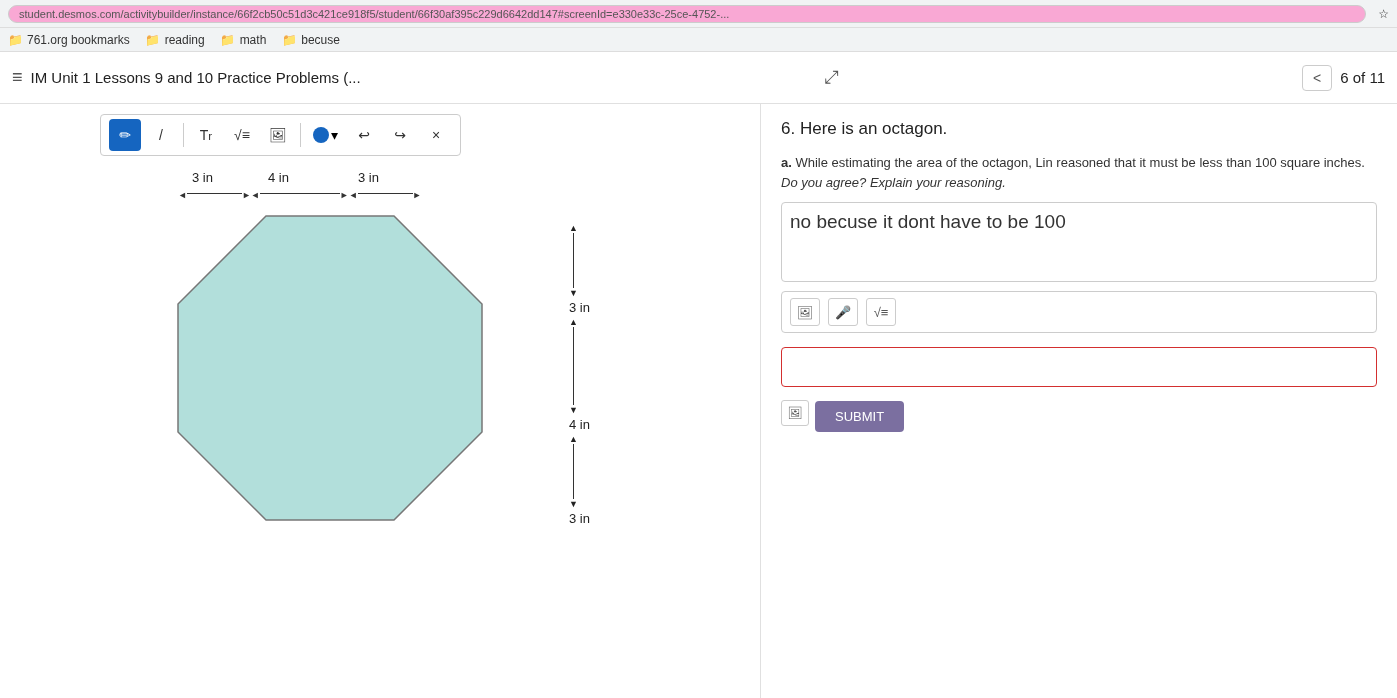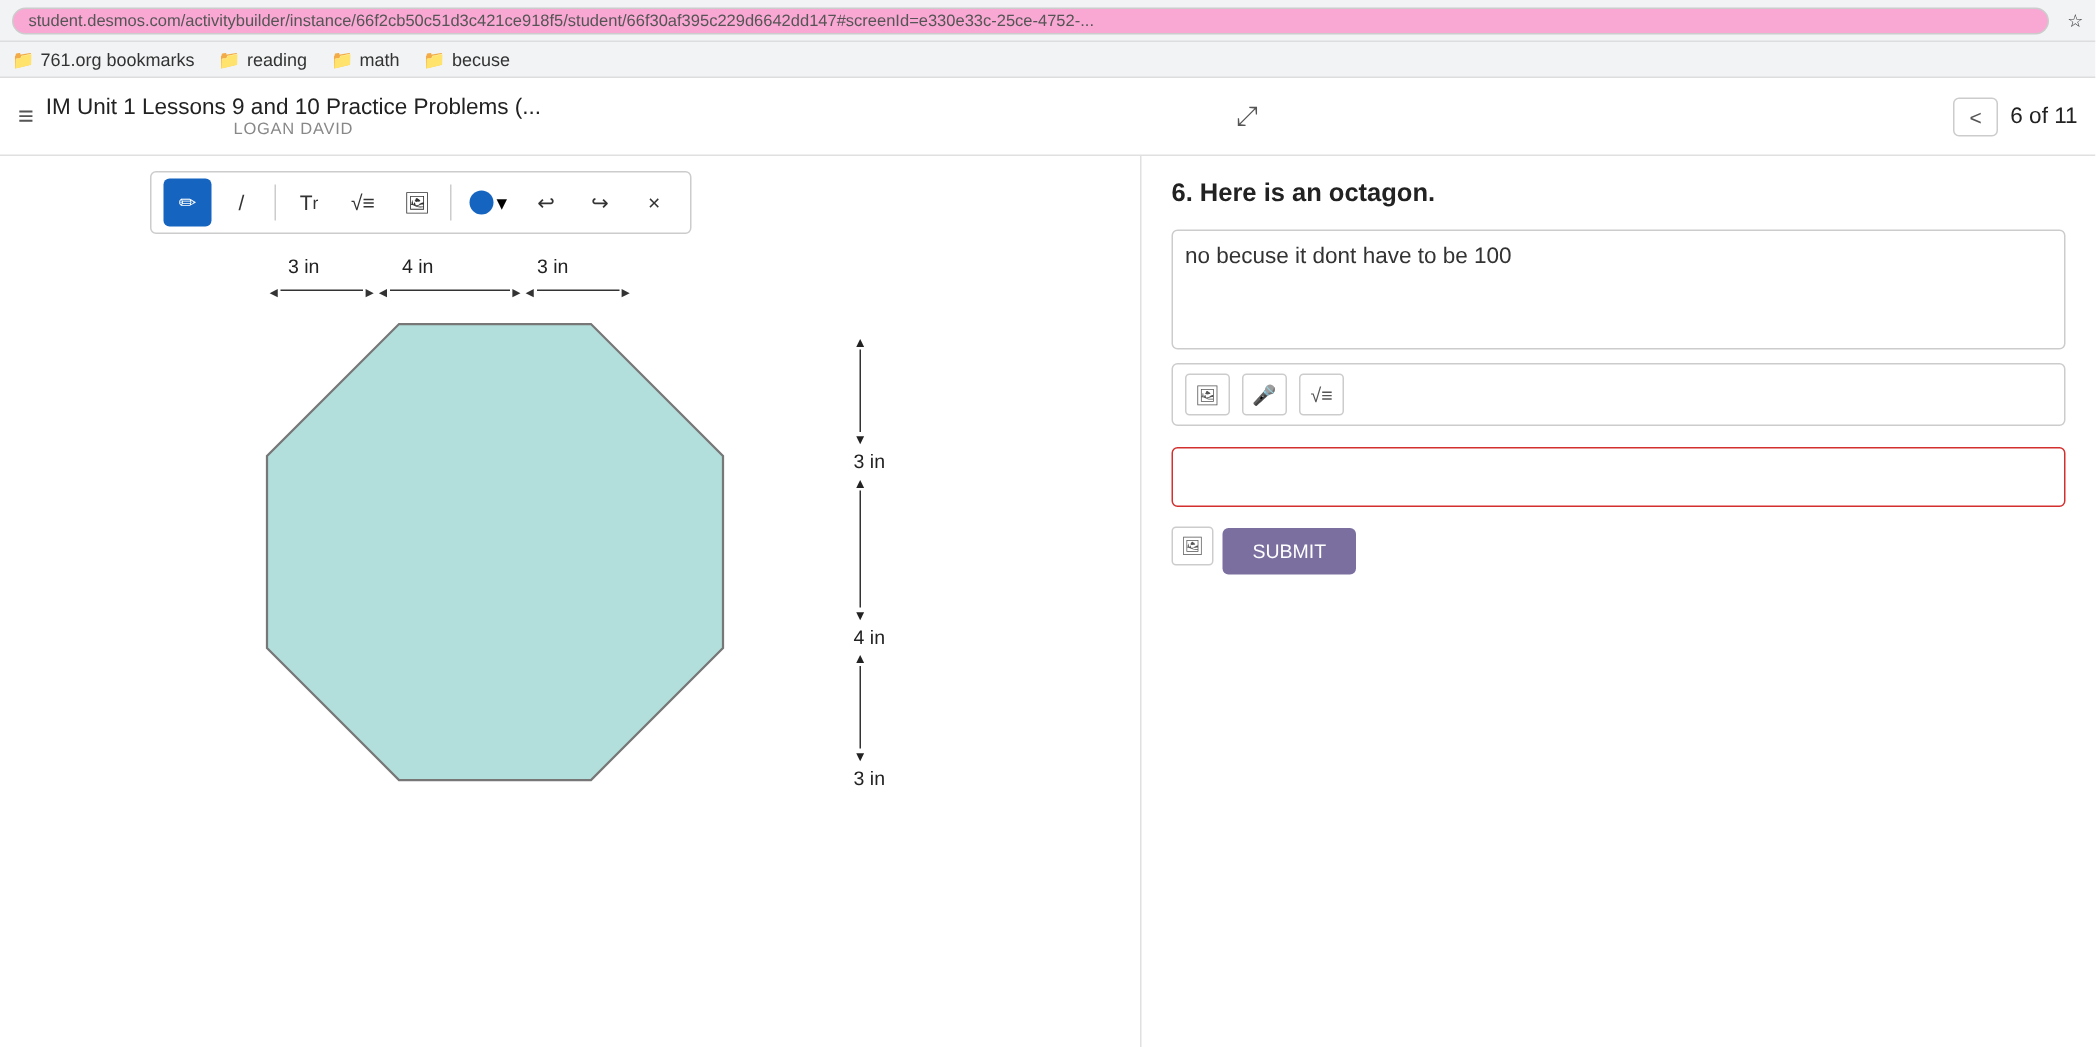--- a/index.html
+++ b/index.html
@@ -198,42 +198,42 @@
 
     
     .right-panel {
       flex: 1;
       padding: 15px 20px;
       border-left: 1px solid #e0e0e0;
       overflow-y: auto;
     }
     .question-title {
       font-size: 17px;
-      font-weight: 700;
+      font-weight: 400;
       color: #222;
       margin-bottom: 14px;
     }
     .question-part {
       font-size: 13px;
       color: #333;
       margin-bottom: 10px;
       line-height: 1.5;
     }
     .question-part em {
       font-style: italic;
     }
     .question-part strong {
       font-weight: bold;
     }
     .answer-textarea {
       width: 100%;
       border: 1px solid #ccc;
       border-radius: 4px;
       padding: 8px;
-      font-size: 15px;
+      font-size: 19px;
       color: #333;
       resize: none;
       height: 80px;
       font-family: Arial, sans-serif;
     }
     .answer-tools {
       display: flex;
       align-items: center;
       gap: 8px;
       margin-top: 6px;
@@ -349,21 +349,20 @@
     <span class="folder-icon">📁</span>
     <span>becuse</span>
   </span>
 </div>
 
 <div class="app-header">
   <div class="app-header-left">
     <span class="menu-icon">≡</span>
     <div class="header-title-block">
       <span class="header-title">IM Unit 1 Lessons 9 and 10 Practice Problems (...</span>
-      <span class="header-subtitle">LOGAN DAVID</span>
     </div>
   </div>
   <div class="header-center">
     <span class="expand-icon">⤢</span>
   </div>
   <div class="header-right">
     <button class="nav-btn">&lt;</button>
     <span class="page-counter">6 of 11</span>
   </div>
 </div>
@@ -445,20 +444,25 @@
       </div>
 
     </div>
   </div>
 
   <div class="right-panel">
 
     <div class="question-title">6. Here is an octagon.</div>
 
     
+    <div class="question-part">
+      <strong>a.</strong>
+      <span>While estimating the area of the octagon, Lin reasoned that it must be less than 100 square inches.</span>
+      <em>Do you agree? Explain your reasoning.</em>
+    </div>
 
     <textarea class="answer-textarea" style="">no becuse it dont have to be 100</textarea>
 
     
     <div class="answer-tools">
       <button class="answer-tool-btn">🖼</button>
       <button class="answer-tool-btn">🎤</button>
       <button class="answer-tool-btn">√≡</button>
     </div>
 

